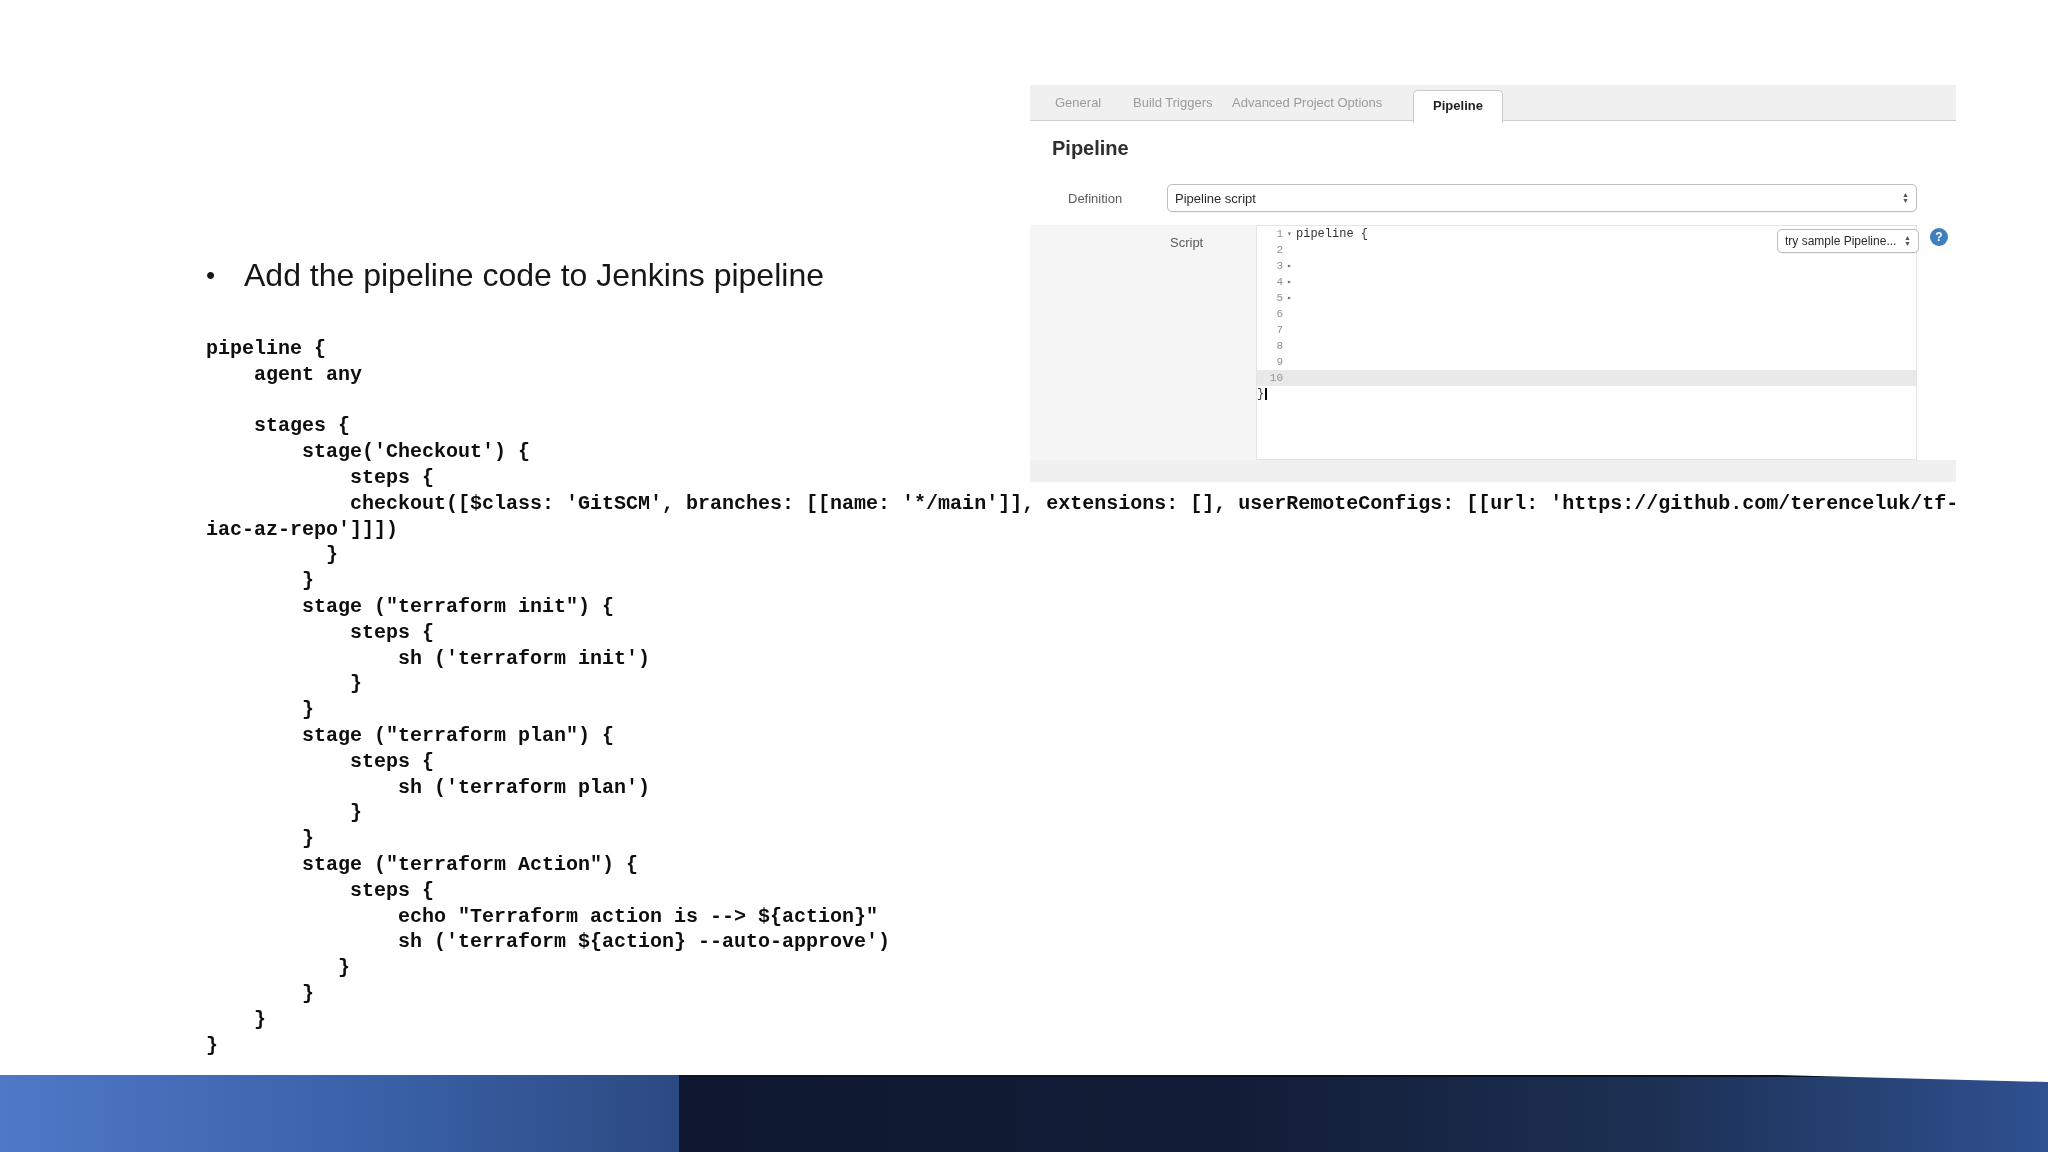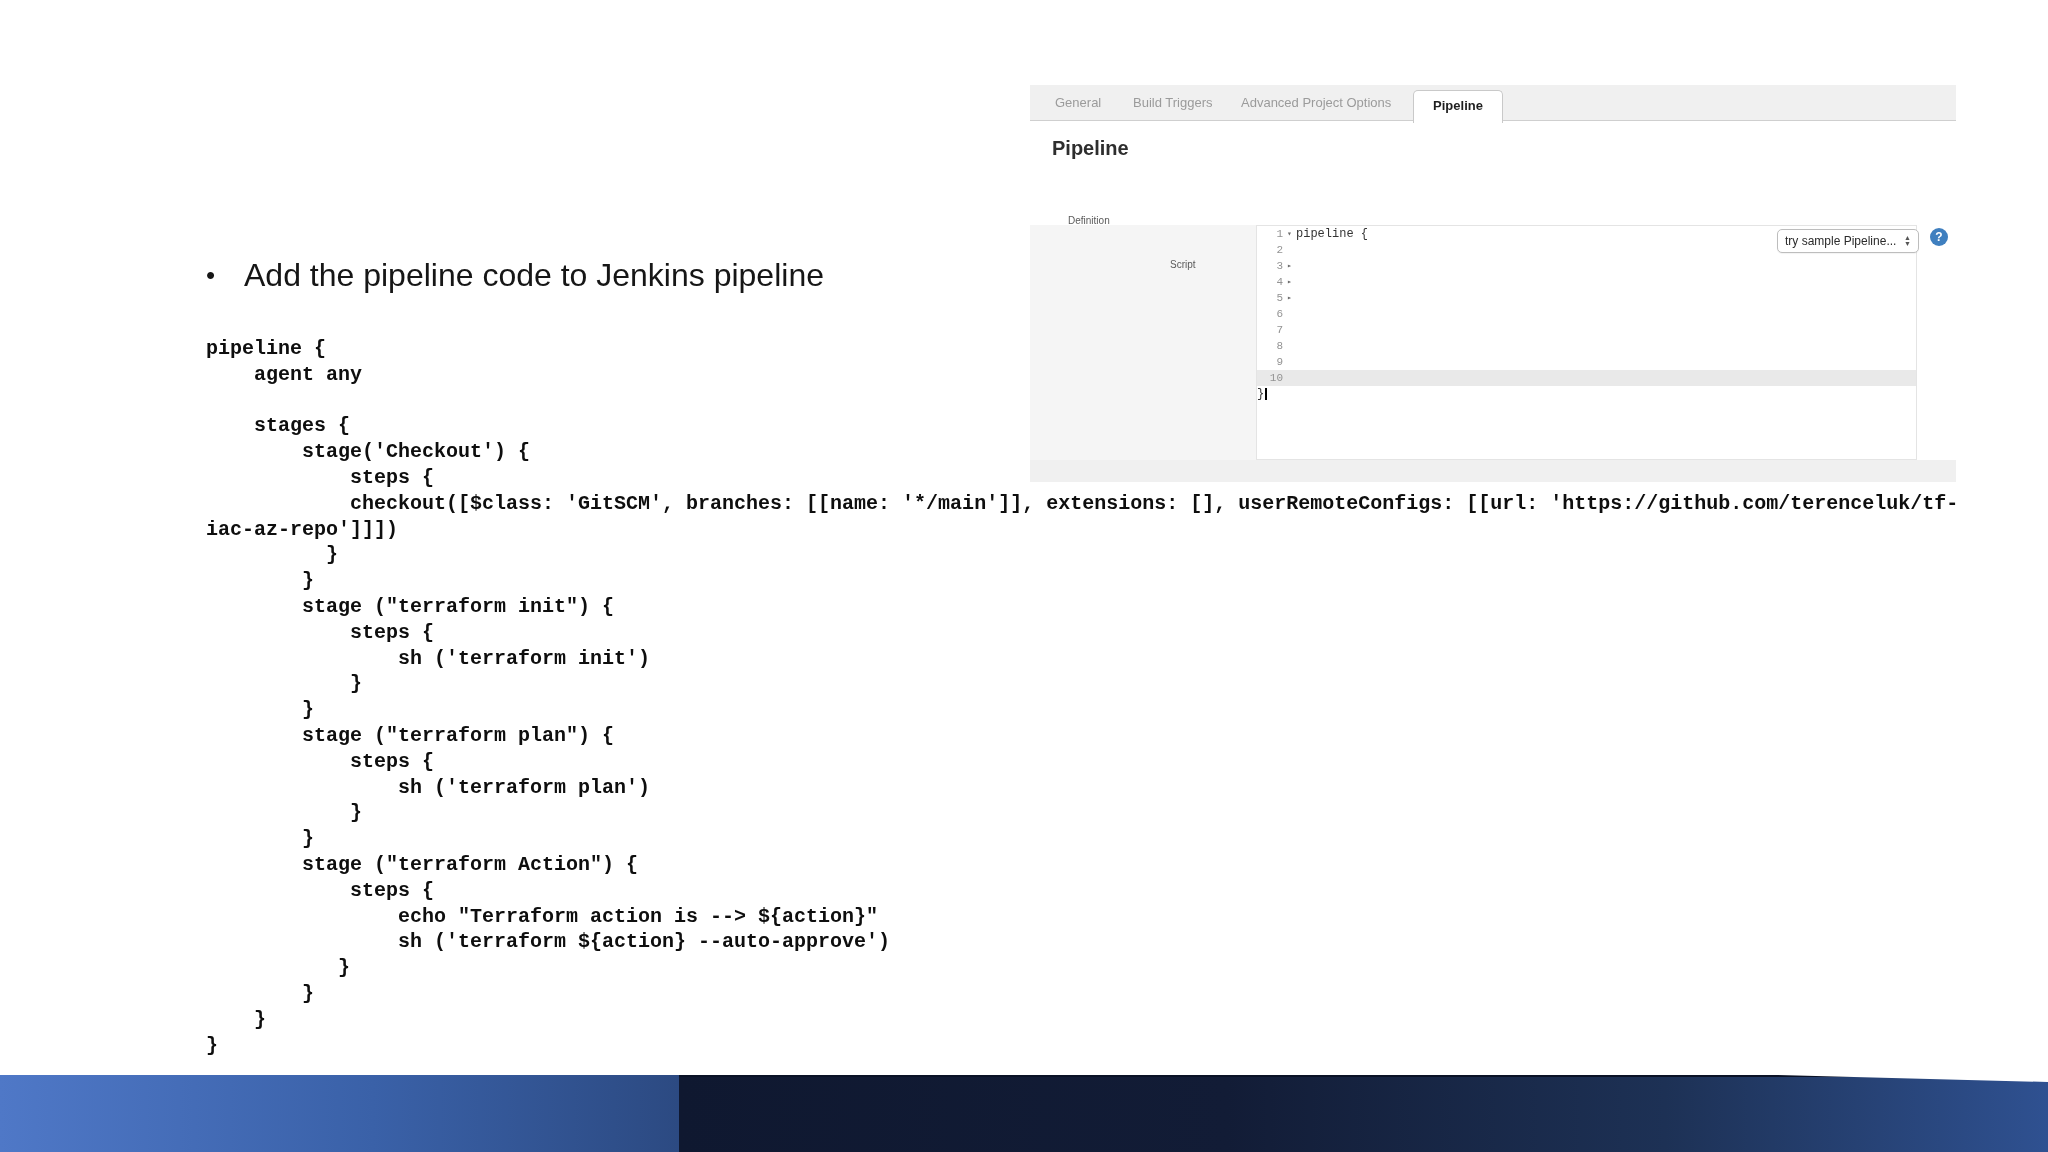--- a/index.html
+++ b/index.html
@@ -19,21 +19,21 @@
   
   .jenkins{position:absolute;left:1030px;top:85px;width:926px;height:397px;background:#ffffff;
            font-family:"Liberation Sans",sans-serif;}
   .tabbar{position:absolute;left:0;top:0;width:100%;height:36px;background:#f0f0f0;
           border-bottom:1px solid #cfcfcf;box-sizing:border-box;padding-left:24px;}
   .tab{position:absolute;top:0;height:36px;line-height:36px;font-size:13px;color:#9b9b9b;cursor:default;}
   .tab-active{position:absolute;top:5px;height:32px;line-height:30px;background:#ffffff;
               border:1px solid #c9c9c9;border-bottom:none;border-radius:5px 5px 0 0;
               font-size:13px;font-weight:bold;color:#1f1f1f;text-align:center;z-index:2;}
   .section-heading{position:absolute;left:22px;top:52px;font-size:20px;font-weight:bold;color:#2e2e2e;}
-  .form-label{position:absolute;font-size:10px;color:#5a5a5a;margin-top:24px;}
+  .form-label{position:absolute;font-size:13px;color:#5a5a5a;}
   .select{position:absolute;box-sizing:border-box;background:#ffffff;border:1px solid #bdbdbd;
           border-radius:5px;display:flex;align-items:center;justify-content:space-between;
           padding:0 7px;font-size:13px;color:#2b2b2b;box-shadow:0 1px 1px rgba(0,0,0,0.05);}
   .stepper{display:flex;flex-direction:column;align-items:center;color:#555;
            font-size:7px;line-height:6px;margin-left:6px;}
   .script-colbg{position:absolute;left:0;top:140px;width:226px;height:257px;background:#f5f5f5;}
   .bottom-strip{position:absolute;left:0;top:375px;width:100%;height:22px;background:#f0f0f0;}
 
   
   .editor{position:absolute;left:226px;top:140px;width:661px;height:235px;background:#ffffff;
@@ -97,27 +97,34 @@
                 sh ('terraform ${action} --auto-approve')
            }
         }
     }
 }</pre>
 
   <div class="jenkins">
     <div class="tabbar">
       <span class="tab" style="left:25px">General</span>
       <span class="tab" style="left:103px">Build Triggers</span>
-      <span class="tab" style="left:211px">Advanced Project Options</span>
+      <span class="tab" style="left:202px">Advanced Project Options</span>
       <span class="tab-active" style="left:383px;width:88px">Pipeline</span>
     </div>
 
     <div class="section-heading">Pipeline</div>
 
     <span class="form-label" style="left:38px;top:106px">Definition</span>
+    <div class="select" style="left:137px;top:99px;width:750px;height:28px">
+      <span>Pipeline script</span>
+      <span class="stepper">
+        <span>▲</span>
+          <span>▼</span>
+      </span>
+    </div>
 
     <div class="script-colbg"></div>
     <div class="bottom-strip"></div>
     <span class="form-label" style="left:140px;top:150px">Script</span>
 
     <div class="editor">
       <div class="ed-row">
         <span class="ed-num">1</span>
         <span class="ed-fold">▾</span>
         <span class="ed-text">pipeline {</span>

